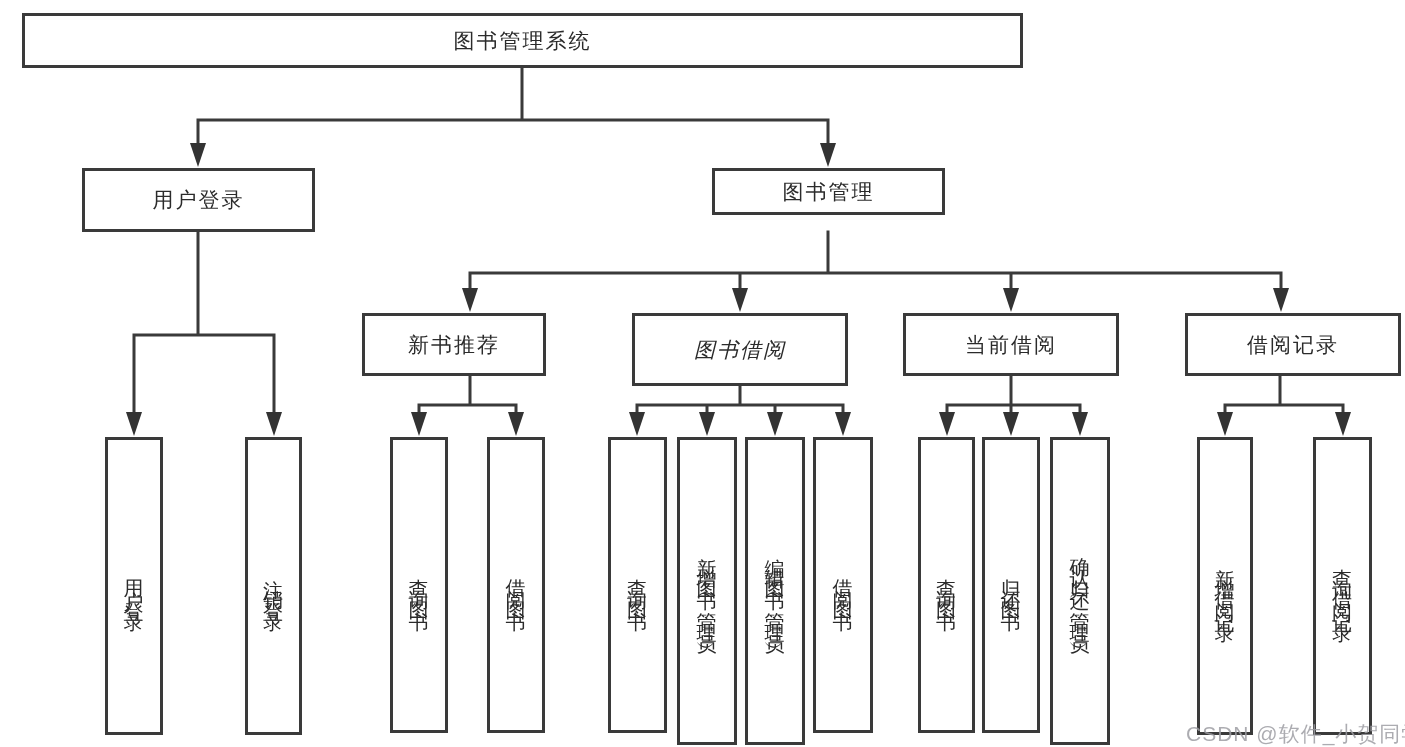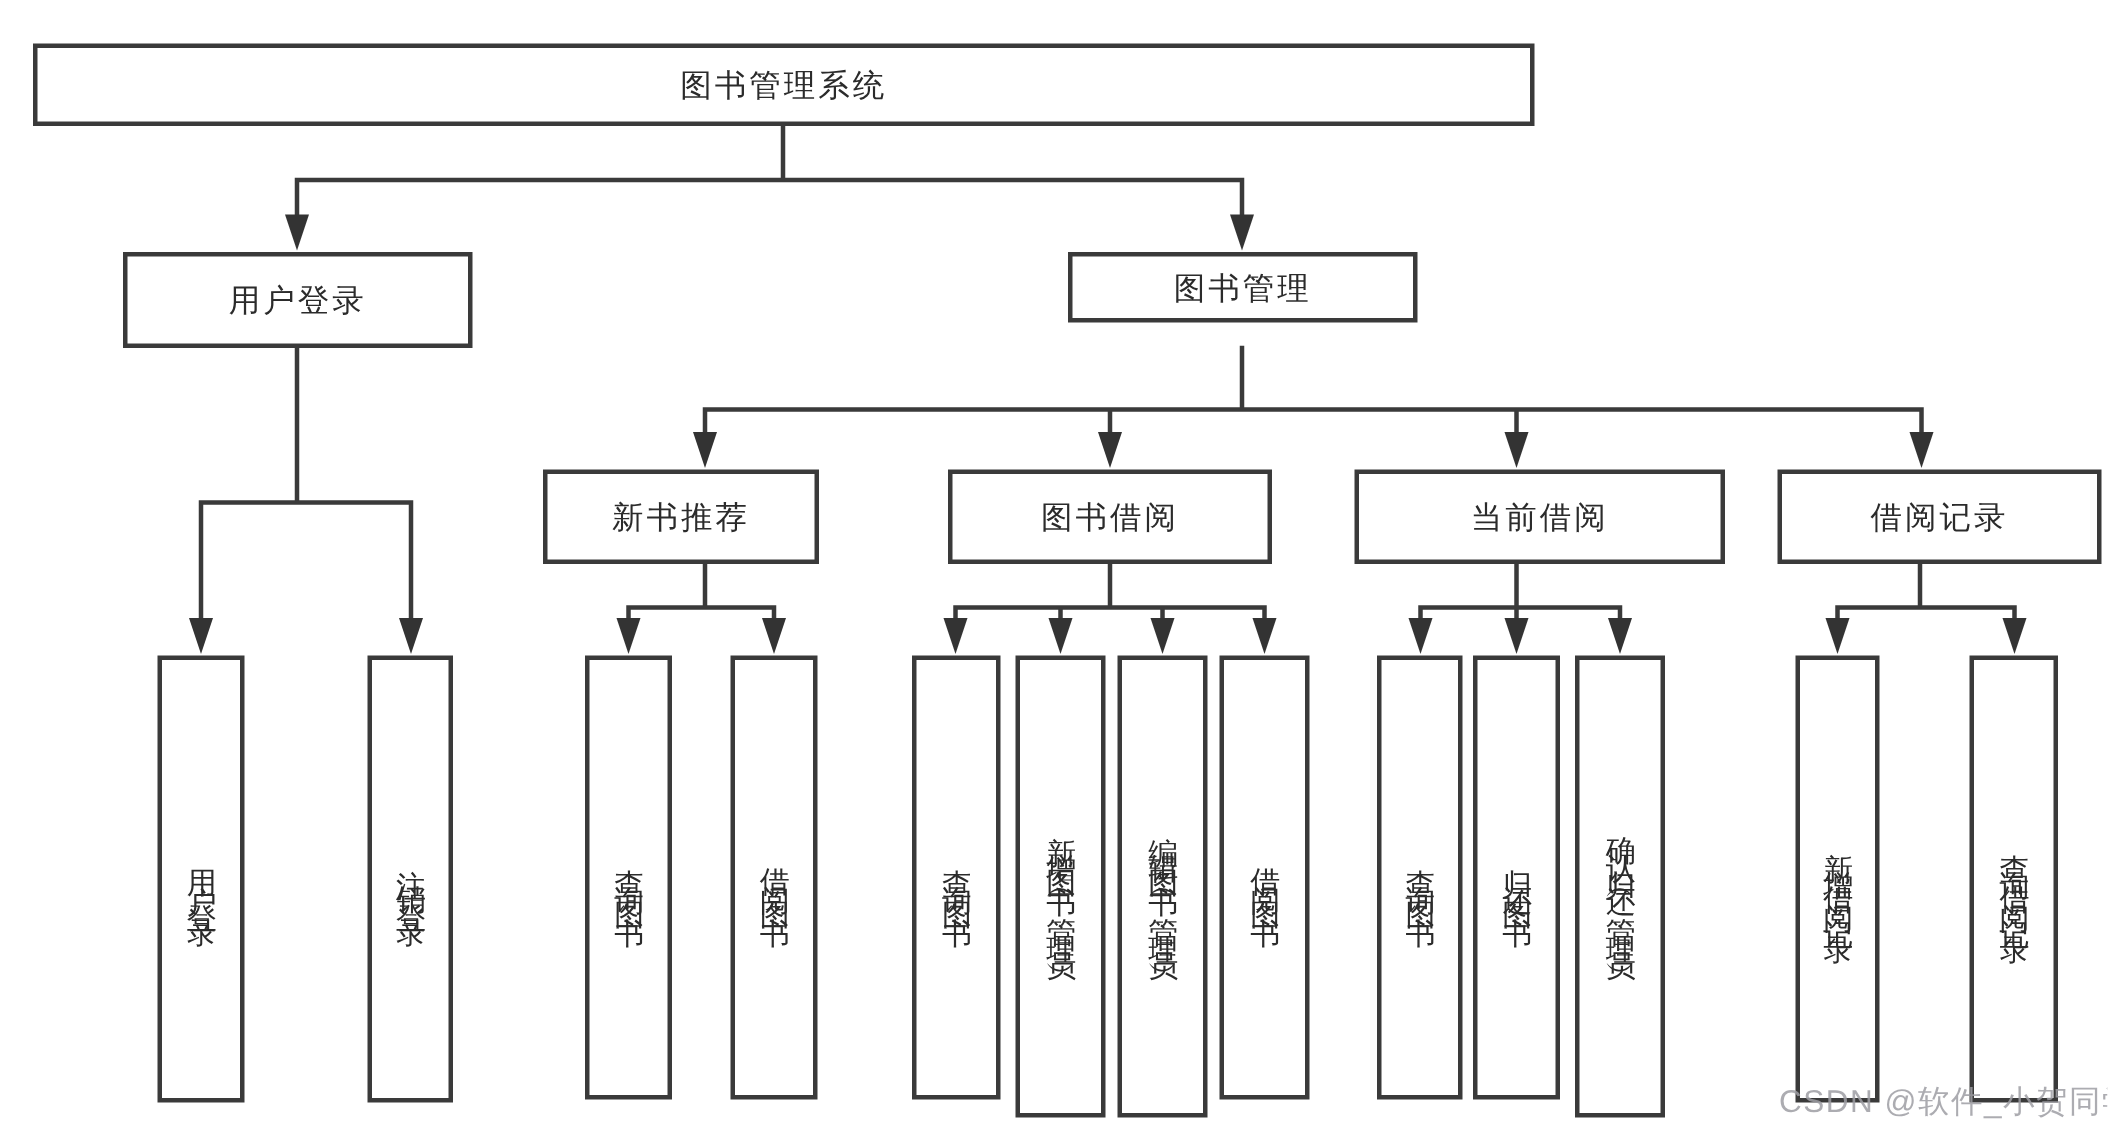--- a/index.html
+++ b/index.html
@@ -32,26 +32,26 @@
   .watermark{
     position:absolute;
     left:1186px;top:720px;
     font-size:21px;
     color:rgba(158,158,163,0.85);
     letter-spacing:1px;
     white-space:nowrap;
     z-index:5;
   }
   
-  #n-root {left:22px;  top:13px;  width:1001px;height:55px;margin-top:16px;}
+  #n-root {left:22px;  top:13px;  width:1001px;height:55px;}
   #n-login{left:82px;  top:168px; width:233px; height:64px;}
   #n-mgmt {left:712px; top:168px; width:233px; height:47px;}
   #n-s0{left:362px; top:313px;width:184px;height:63px;}
-  #n-s1{left:632px; top:313px;width:216px;height:63px;}
-  #n-s2{left:903px; top:313px;width:247px;height:63px;}
+  #n-s1{left:632px; top:313px;width:216px;height:73px;font-style:italic;}
+  #n-s2{left:903px; top:313px;width:216px;height:63px;}
   #n-s3{left:1173px;top:313px;width:216px;height:63px;margin-left:12px;}
   #l-a0{left:105px; top:437px;width:58px;height:298px;}
   #l-a1{left:245px; top:437px;width:57px;height:298px;}
   #l-b0{left:390px; top:437px;width:58px;height:296px;}
   #l-b1{left:487px; top:437px;width:58px;height:296px;}
   #l-c0{left:608px; top:437px;width:59px;height:296px;}
   #l-c1{left:677px; top:437px;width:60px;height:308px;}
   #l-c2{left:745px; top:437px;width:60px;height:308px;}
   #l-c3{left:813px; top:437px;width:60px;height:296px;}
   #l-d0{left:918px; top:437px;width:57px;height:296px;}

